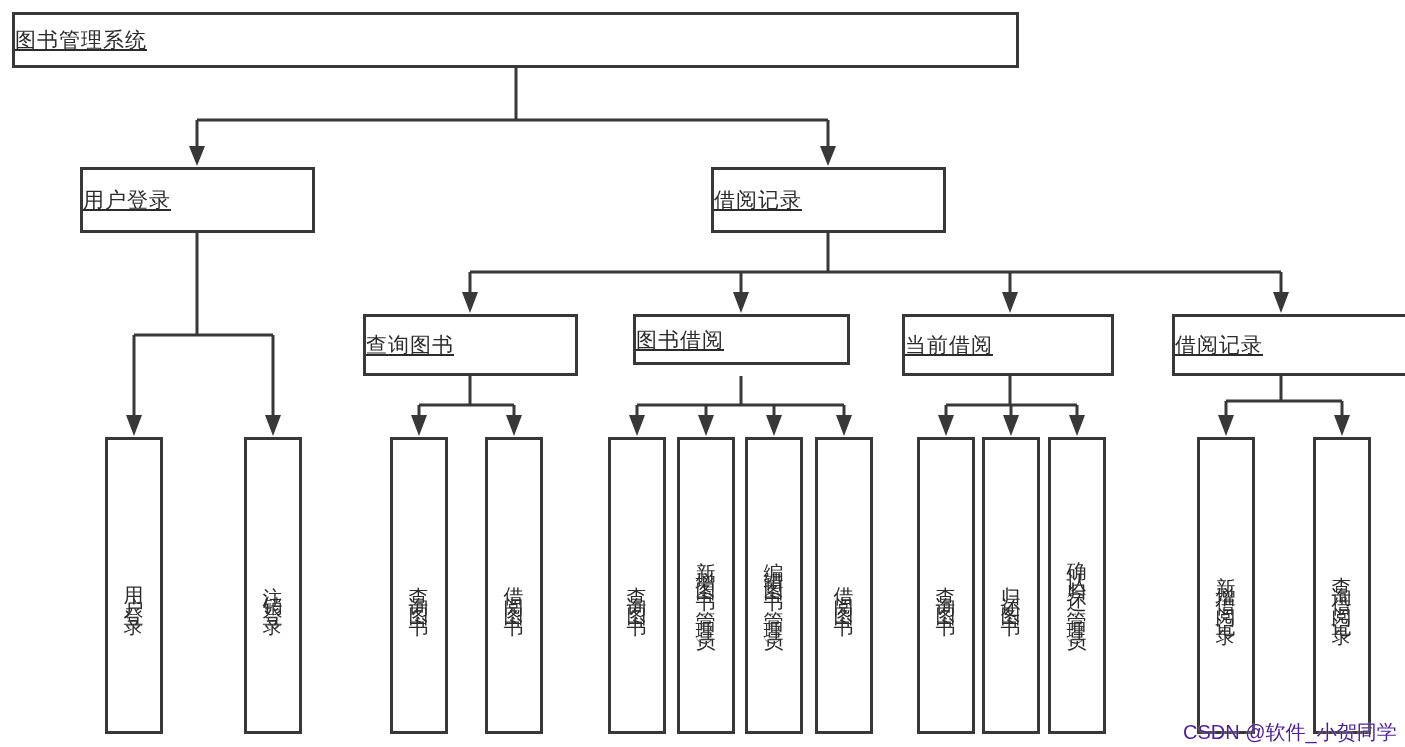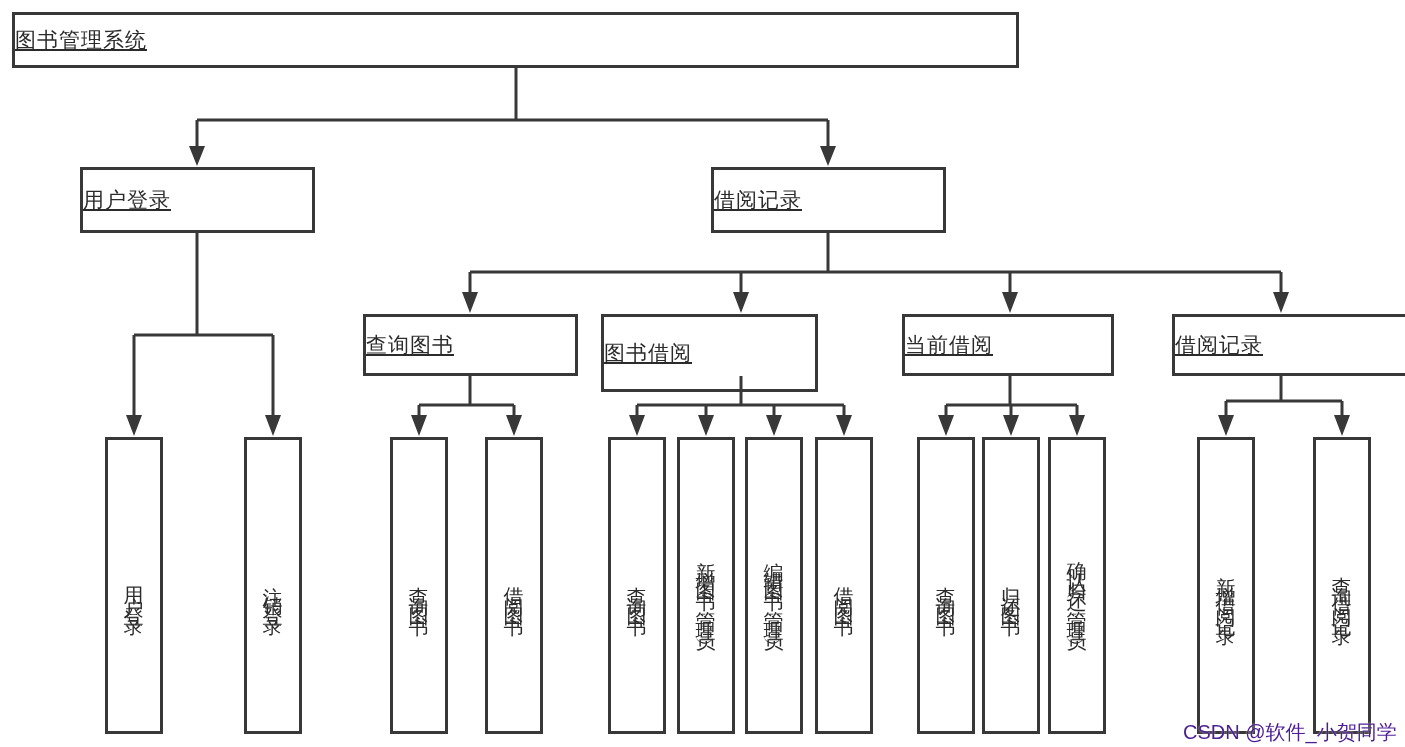--- a/index.html
+++ b/index.html
@@ -75,21 +75,21 @@
   <div class="hbox" style="left:80px;top:167px;width:235px;height:66px">
     <span>用户登录</span>
   </div>
   <div class="hbox" style="left:711px;top:167px;width:235px;height:66px">
     <span>借阅记录</span>
   </div>
 
   <div class="hbox" style="left:363px;top:314px;width:215px;height:62px">
     <span>查询图书</span>
   </div>
-  <div class="hbox" style="left:601px;top:314px;width:217px;height:78px">
+  <div class="hbox" style="left:633px;top:314px;width:217px;height:51px">
     <span>图书借阅</span>
   </div>
   <div class="hbox" style="left:902px;top:314px;width:212px;height:62px">
     <span>当前借阅</span>
   </div>
   <div class="hbox" style="left:1172px;top:314px;width:256px;height:62px">
     <span>借阅记录</span>
   </div>
 
   <div class="vbox" style="left:105px">

